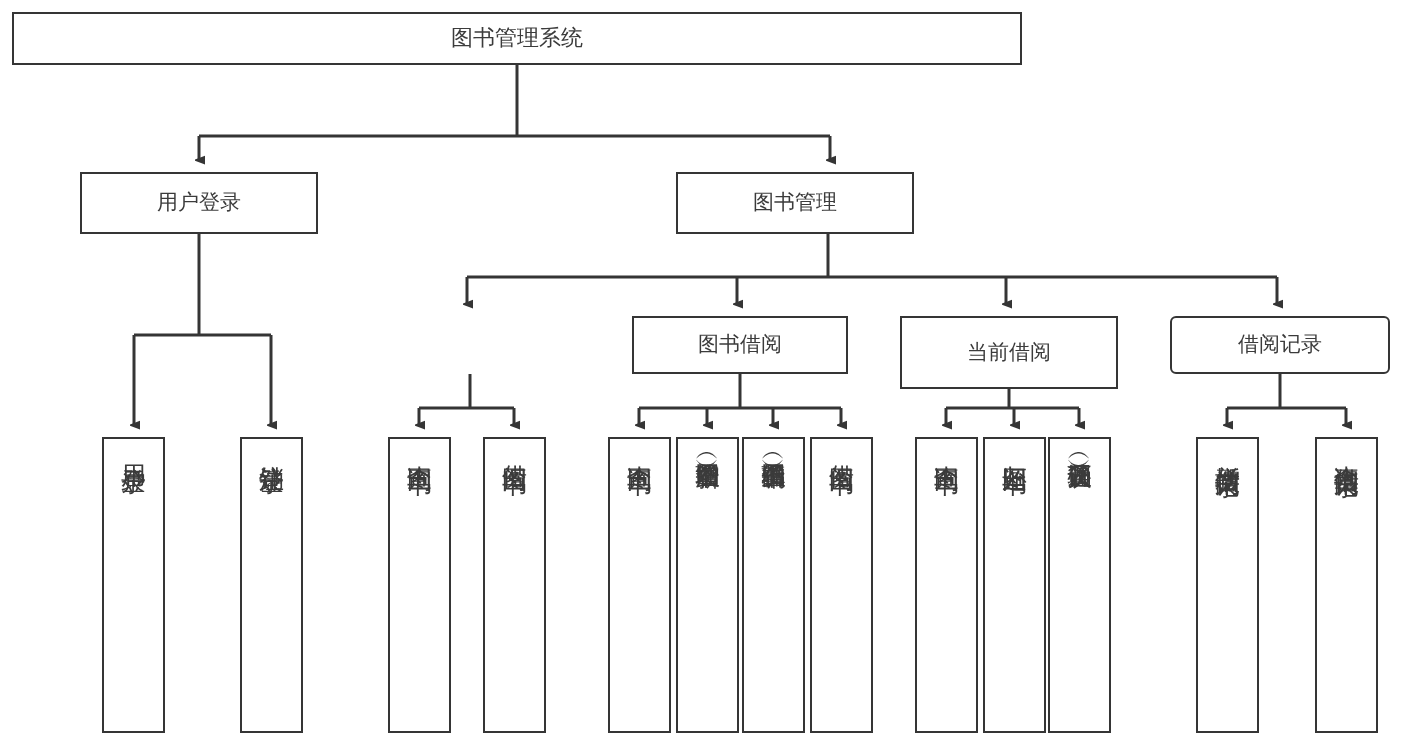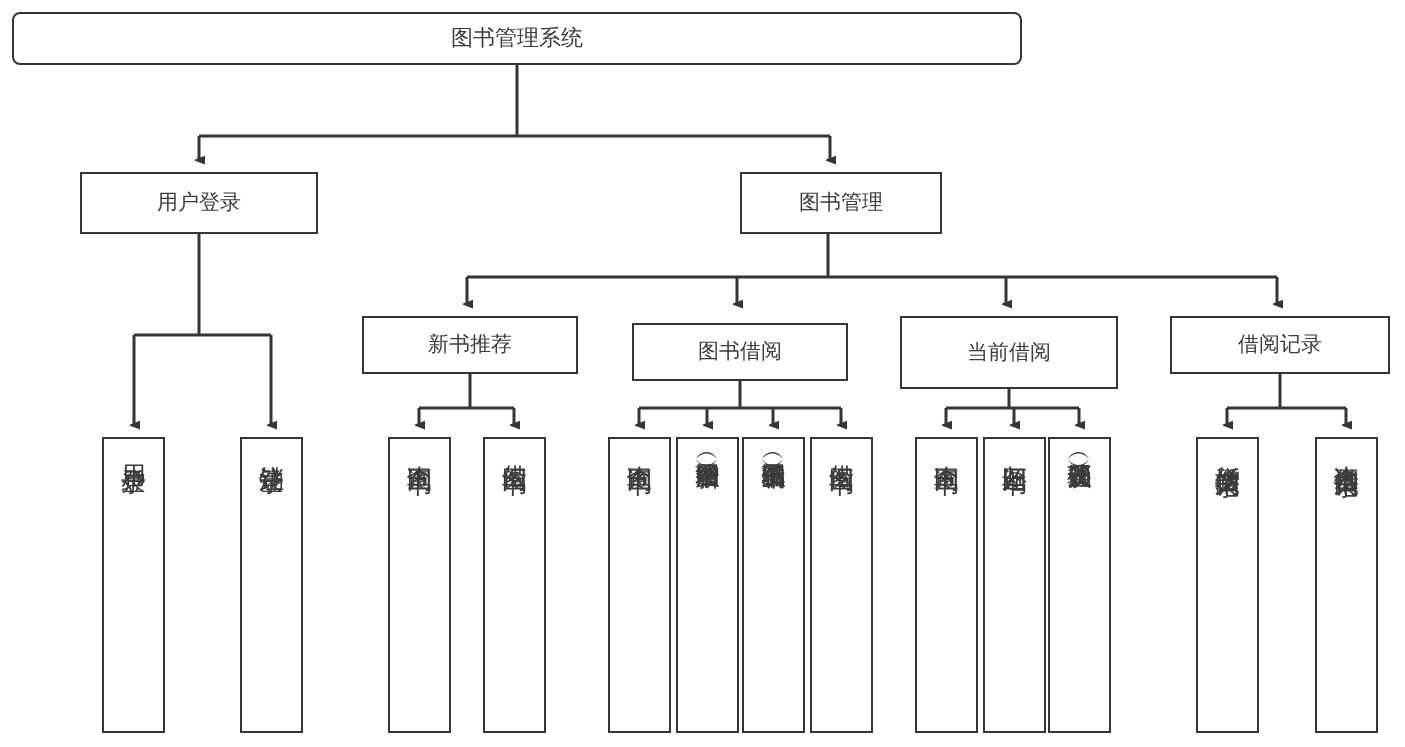--- a/index.html
+++ b/index.html
@@ -126,41 +126,38 @@
       <path d="M1014,408 L1014,425" marker-end="url(#arrow)"></path>
       <path d="M1079,408 L1079,425" marker-end="url(#arrow)"></path>
 
       <path d="M1280,374 L1280,408"></path>
       <path d="M1227,408 L1346,408"></path>
       <path d="M1227,408 L1227,425" marker-end="url(#arrow)"></path>
       <path d="M1346,408 L1346,425" marker-end="url(#arrow)"></path>
     </g>
   </svg>
 
-  <div class="node root" style="left: 12px; top: 12px; width: 1010px; height: 53px; border-color: rgb(53, 53, 53); background: rgb(255, 255, 255); border-radius: 8px;">
+  <div class="node root" style="left: 12px; top: 12px; width: 1010px; height: 53px; border-color: rgb(53, 53, 53); background: rgb(255, 255, 255);">
     <span class="label" style="color: rgb(59, 59, 59);">图书管理系统</span>
   </div>
 
   <div class="node branch" style="left: 80px; top: 172px; width: 238px; height: 62px; border-color: rgb(53, 53, 53); background: rgb(255, 255, 255);">
     <span class="label" style="color: rgb(59, 59, 59);">用户登录</span>
   </div>
-  <div class="node branch" style="left: 740px; top: 172px; width: 202px; height: 62px; border-color: rgb(53, 53, 53); background: rgb(255, 255, 255);">
+  <div class="node branch" style="left: 676px; top: 172px; width: 238px; height: 62px; border-color: rgb(53, 53, 53); background: rgb(255, 255, 255);">
     <span class="label" style="color: rgb(59, 59, 59);">图书管理</span>
   </div>
 
-  <div class="node branch" style="left: 362px; top: 316px; width: 216px; height: 58px; border-color: rgb(53, 53, 53); background: rgb(255, 255, 255);">
-    <span class="label" style="color: rgb(59, 59, 59);">新书推荐</span>
-  </div>
-  <div class="node branch" style="left: 632px; top: 323px; width: 216px; height: 58px; border-color: rgb(53, 53, 53); background: rgb(255, 255, 255);">
+  <div class="node branch" style="left: 632px; top: 316px; width: 216px; height: 58px; border-color: rgb(53, 53, 53); background: rgb(255, 255, 255);">
     <span class="label" style="color: rgb(59, 59, 59);">图书借阅</span>
   </div>
   <div class="node branch" style="left: 900px; top: 316px; width: 218px; height: 73px; border-color: rgb(53, 53, 53); background: rgb(255, 255, 255);">
     <span class="label" style="color: rgb(59, 59, 59);">当前借阅</span>
   </div>
-  <div class="node branch" style="left: 1170px; top: 316px; width: 220px; height: 58px; border-color: rgb(53, 53, 53); background: rgb(255, 255, 255);">
+  <div class="node branch" style="left: 1170px; top: 316px; width: 220px; height: 58px; border-color: rgb(53, 53, 53); background: rgb(255, 255, 255); border-radius: 6px;">
     <span class="label" style="color: rgb(59, 59, 59);">借阅记录</span>
   </div>
 
   <div class="node leaf" style="left: 102px; top: 437px; width: 63px; height: 296px; border-color: rgb(53, 53, 53); background: rgb(255, 255, 255);">
     <span class="label" style="color: rgb(59, 59, 59);">用户登录</span>
   </div>
   <div class="node leaf" style="left: 240px; top: 437px; width: 63px; height: 296px; border-color: rgb(53, 53, 53); background: rgb(255, 255, 255);">
     <span class="label" style="color: rgb(59, 59, 59);">注销登录</span>
   </div>
   <div class="node leaf" style="left: 388px; top: 437px; width: 63px; height: 296px; border-color: rgb(53, 53, 53); background: rgb(255, 255, 255);">

